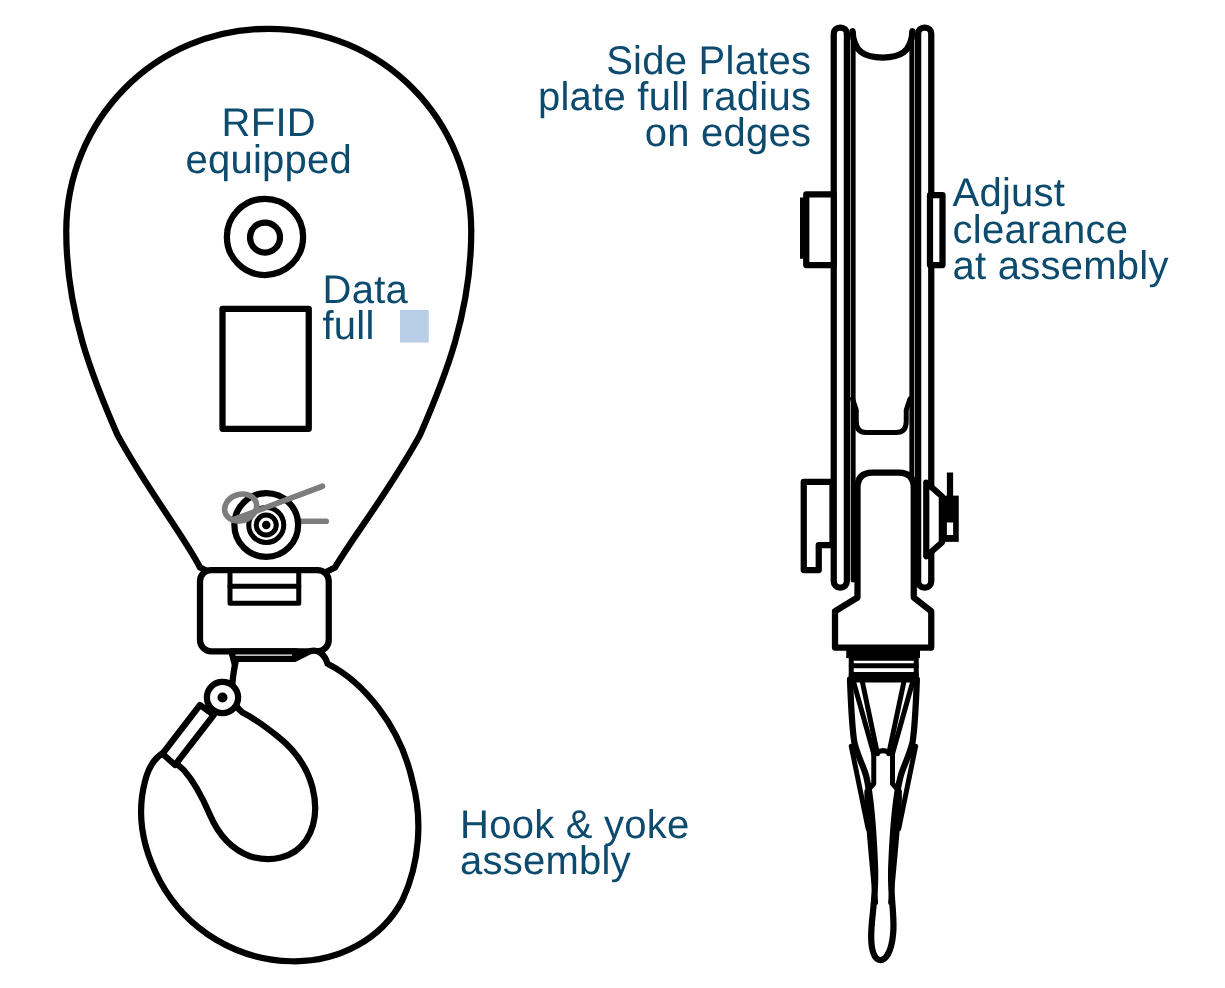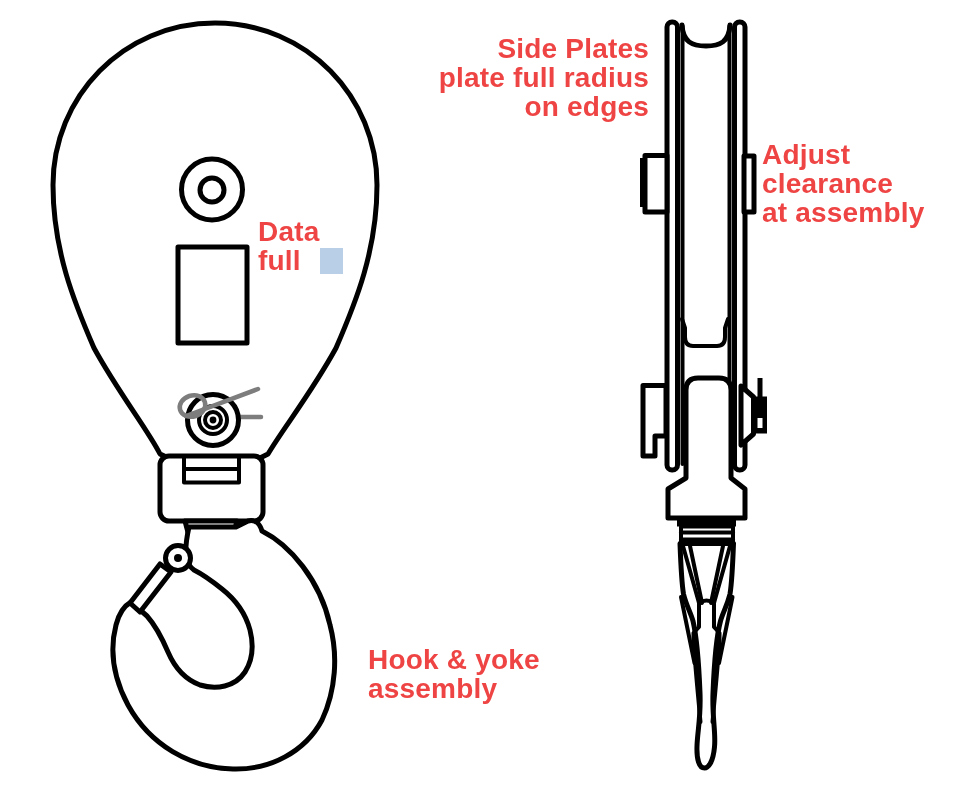--- a/index.html
+++ b/index.html
@@ -1,20 +1,20 @@
 <!DOCTYPE html>
 <html><head>
 <meta charset="utf-8">
 <style>
   html,body{margin:0;padding:0;background:#ffffff;}
   .canvas{position:relative;width:980px;height:790px;background:#ffffff;overflow:hidden;
           font-family:"Liberation Sans",sans-serif;}
   .canvas svg{position:absolute;left:0;top:0;}
-  .lbl{position:absolute;font-weight:bold;font-size:28px;line-height:29px;
-       color:#ef4444;letter-spacing:.2px;white-space:nowrap;z-index:5;}
+  .lbl{position:absolute;font-weight:normal;font-size:32px;line-height:29px;
+       color:#0c4a6e;letter-spacing:.2px;white-space:nowrap;z-index:5;}
   .lbl.center{text-align:center;}
   .lbl.right{text-align:right;}
   .lbl span{display:block;}
   .hl{position:absolute;left:320px;top:248px;width:23px;height:26px;
       background:#b9cfe8;z-index:4;}
   .stroke{fill:none;stroke:#000;stroke-width:5;stroke-linecap:round;stroke-linejoin:round;}
   .wfill{fill:#fff;stroke:#000;stroke-width:5;stroke-linecap:round;stroke-linejoin:round;}
   .thin{fill:none;stroke:#000;stroke-width:4;stroke-linecap:round;stroke-linejoin:round;}
   .gray{fill:none;stroke:#7d7d7d;stroke-width:4.5;stroke-linecap:round;}
   .blk{fill:#000;stroke:none;}
@@ -123,20 +123,24 @@
       <path class="thin" d="M 699,603 L 699,627 L 693.5,633 L 693.5,641 C 695,665 698,695 700.5,722"></path>
       <path class="thin" d="M 714,603 L 714,627 L 719.5,633 L 719.5,641 C 718,665 715,695 712.5,722"></path>
       <path class="thin" d="M 699,603 Q 706.5,598 714,603"></path>
       <path class="thin" d="M 681,597 C 686,622 691,645 694.5,663"></path>
       <path class="thin" d="M 732.5,597 C 727.5,622 722.5,645 719,663"></path>
     </g>
   </svg>
 
   <div class="hl"></div>
 
+  <div class="lbl center" style="left:95px;top:84px;width:240px;">
+    <span>RFID</span>
+    <span>equipped</span>
+  </div>
 
   <div class="lbl" style="left:258px;top:217px;">
     <span>Data</span>
     <span>full</span>
   </div>
 
 
   <div class="lbl" style="left:368px;top:645px;">
     <span>Hook &amp; yoke</span>
     <span>assembly</span>

